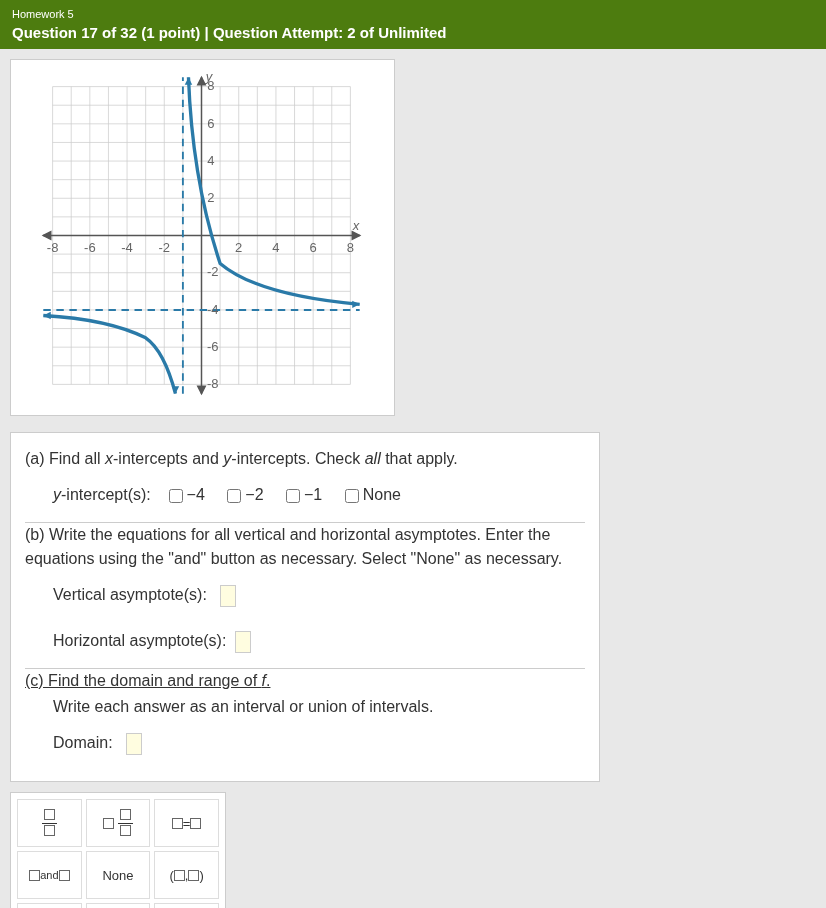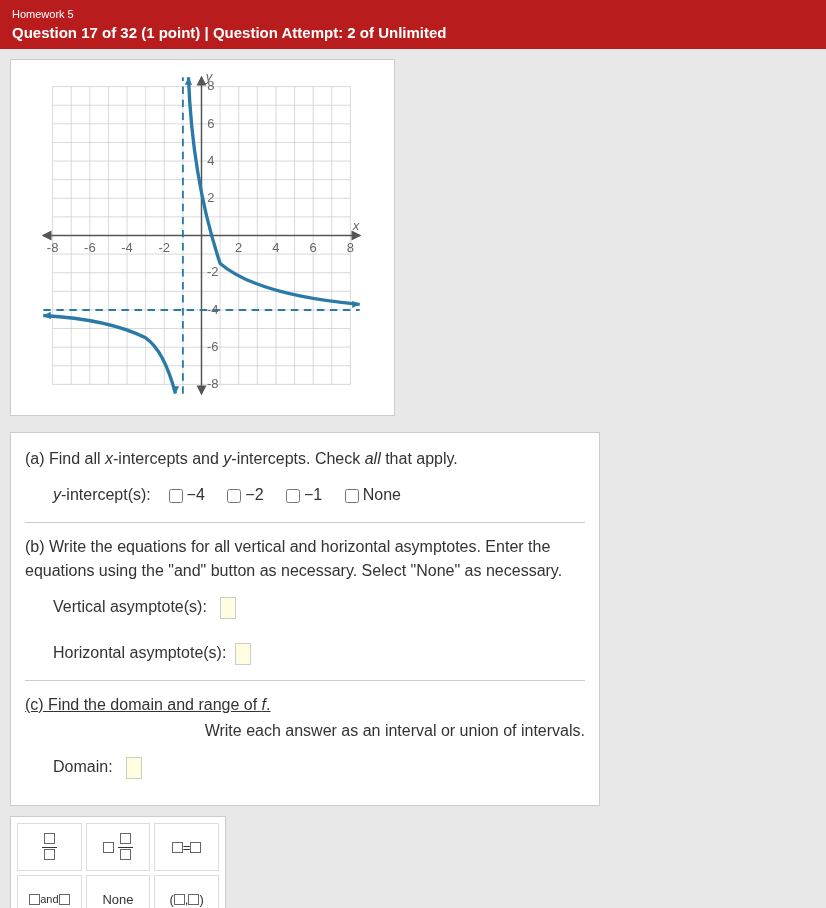--- a/index.html
+++ b/index.html
@@ -1,30 +1,30 @@
 <!DOCTYPE html>
 <html><head>
 <meta charset="utf-8">
 <style>
   * { box-sizing: border-box; margin: 0; padding: 0; }
   body { font-family: Arial, sans-serif; background: #e8e8e8; width: 826px; }
-  .header { background: #b91c1c; color: white; padding: 8px 12px; }
+  .header { background: #4d7c0f; color: white; padding: 8px 12px; }
   .hw { font-size: 11px; }
   .qinfo { font-size: 15px; padding-top: 4px; font-weight: bold; }
   .content { padding: 10px; }
   .graph-box { background: white; border: 1px solid #ccc; padding: 8px; width: 385px; }
   .question-row { display: flex; gap: 10px; margin-top: 16px; align-items:flex-start;flex-direction:column;}
   .q-panel { background: white; border: 1px solid #ccc; padding: 14px; width: 590px; font-size: 16px; color:#333;}
   .q-panel p { margin-bottom: 12px; line-height:1.5;}
   .sub { margin-left: 28px; }
   .cb { width:14px;height:14px;vertical-align:middle;margin-right:4px;}
   .opt { display:inline-block; margin-right:18px;}
   .it { font-style: italic; }
   .inputslot { display:inline-block; width:16px; height:22px; border:1px solid #ccc; background:#fffde0; vertical-align:middle;}
-  .section { border-top:1px solid #ccc; margin-top:15px; padding-top:12px;}
+  .section { border-top:1px solid #ccc; margin-top:15px; }
   .section:first-child{border-top:none;margin-top:0;padding-top:0;}
   .keypad { width: 216px; }
   .kp-grid { display:grid; grid-template-columns:repeat(3,1fr); gap:4px; background:white; padding:6px; border:1px solid #ccc;}
   .kp-btn { height:48px; background:white; border:1px solid #ddd; display:flex;align-items:center;justify-content:center; font-size:13px; color:#333; cursor:pointer;}
   .kp-actions { display:flex; gap:6px; margin-top:10px; }
   .kp-act { flex:1; height:42px; background:#00838f; color:white; display:flex;align-items:center;justify-content:center; font-size:18px; border-radius:4px; cursor:pointer;}
   .frac { display:inline-flex; flex-direction:column; align-items:center; line-height:1;}
   .frac span{ padding:1px 2px;}
   .frac .n{ border-bottom:1px solid #333;}
   .sq{display:inline-block;width:11px;height:11px;border:1px solid #666;}
@@ -136,21 +136,21 @@
       </div>
 
       <div class="section">
         <p>(b) Write the equations for all vertical and horizontal asymptotes. Enter the equations using the "and" button as necessary. Select "None" as necessary.</p>
         <p class="sub"><span>Vertical asymptote(s):</span>&nbsp;&nbsp;&nbsp;<span class="inputslot"></span></p>
         <p class="sub" style="margin-top:22px;"><span>Horizontal asymptote(s):</span>&nbsp;&nbsp;<span class="inputslot"></span></p>
       </div>
 
       <div class="section">
         <p style="margin-bottom:2px;text-decoration:underline;"><span>(c) Find the domain and range of </span><span class="it">f</span><span>.</span></p>
-        <p class="sub" style="margin-left:28px;text-align:right;">Write each answer as an interval or union of intervals.</p>
+        <p class="sub" style="margin-left:28px;">Write each answer as an interval or union of intervals.</p>
         <p class="sub" style="margin-top:12px;"><span>Domain:</span>&nbsp;&nbsp;&nbsp;<span class="inputslot"></span></p>
       </div>
 
     </div>
 
     <div class="keypad">
       <div class="kp-grid">
         <div class="kp-btn">
             <span class="frac">
               <span class="n"><span class="sq"></span></span>

